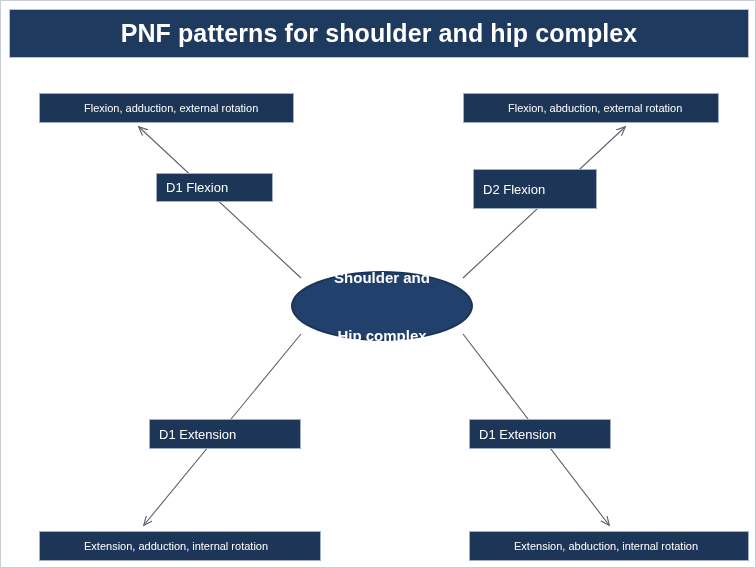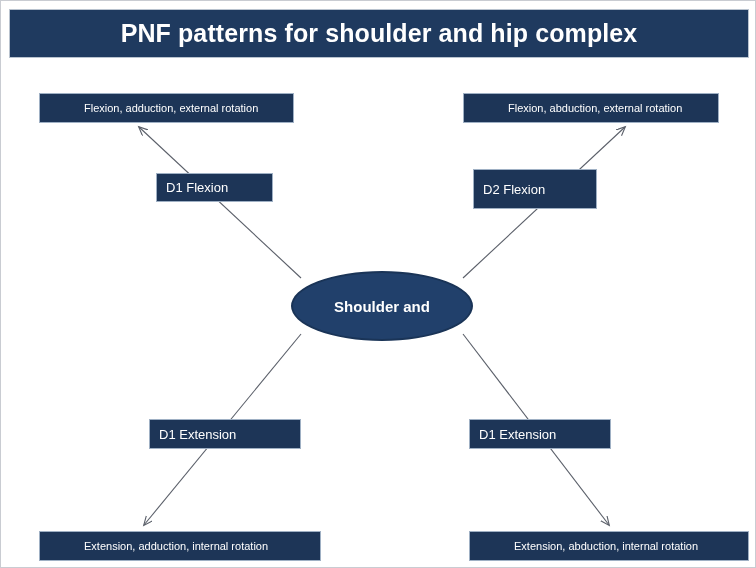--- a/index.html
+++ b/index.html
@@ -156,15 +156,16 @@
   <div class="node-box" id="lbl-d1e-l">
     <span class="node-label">D1 Extension</span>
   </div>
 
   <div class="node-box" id="lbl-d1e-r">
     <span class="node-label">D1 Extension</span>
   </div>
 
   <div class="center-node">
     <span class="c-line">Shoulder and</span>
+    <span class="c-line">Hip complex</span>
   </div>
 
 </div>
 
 </body></html>

